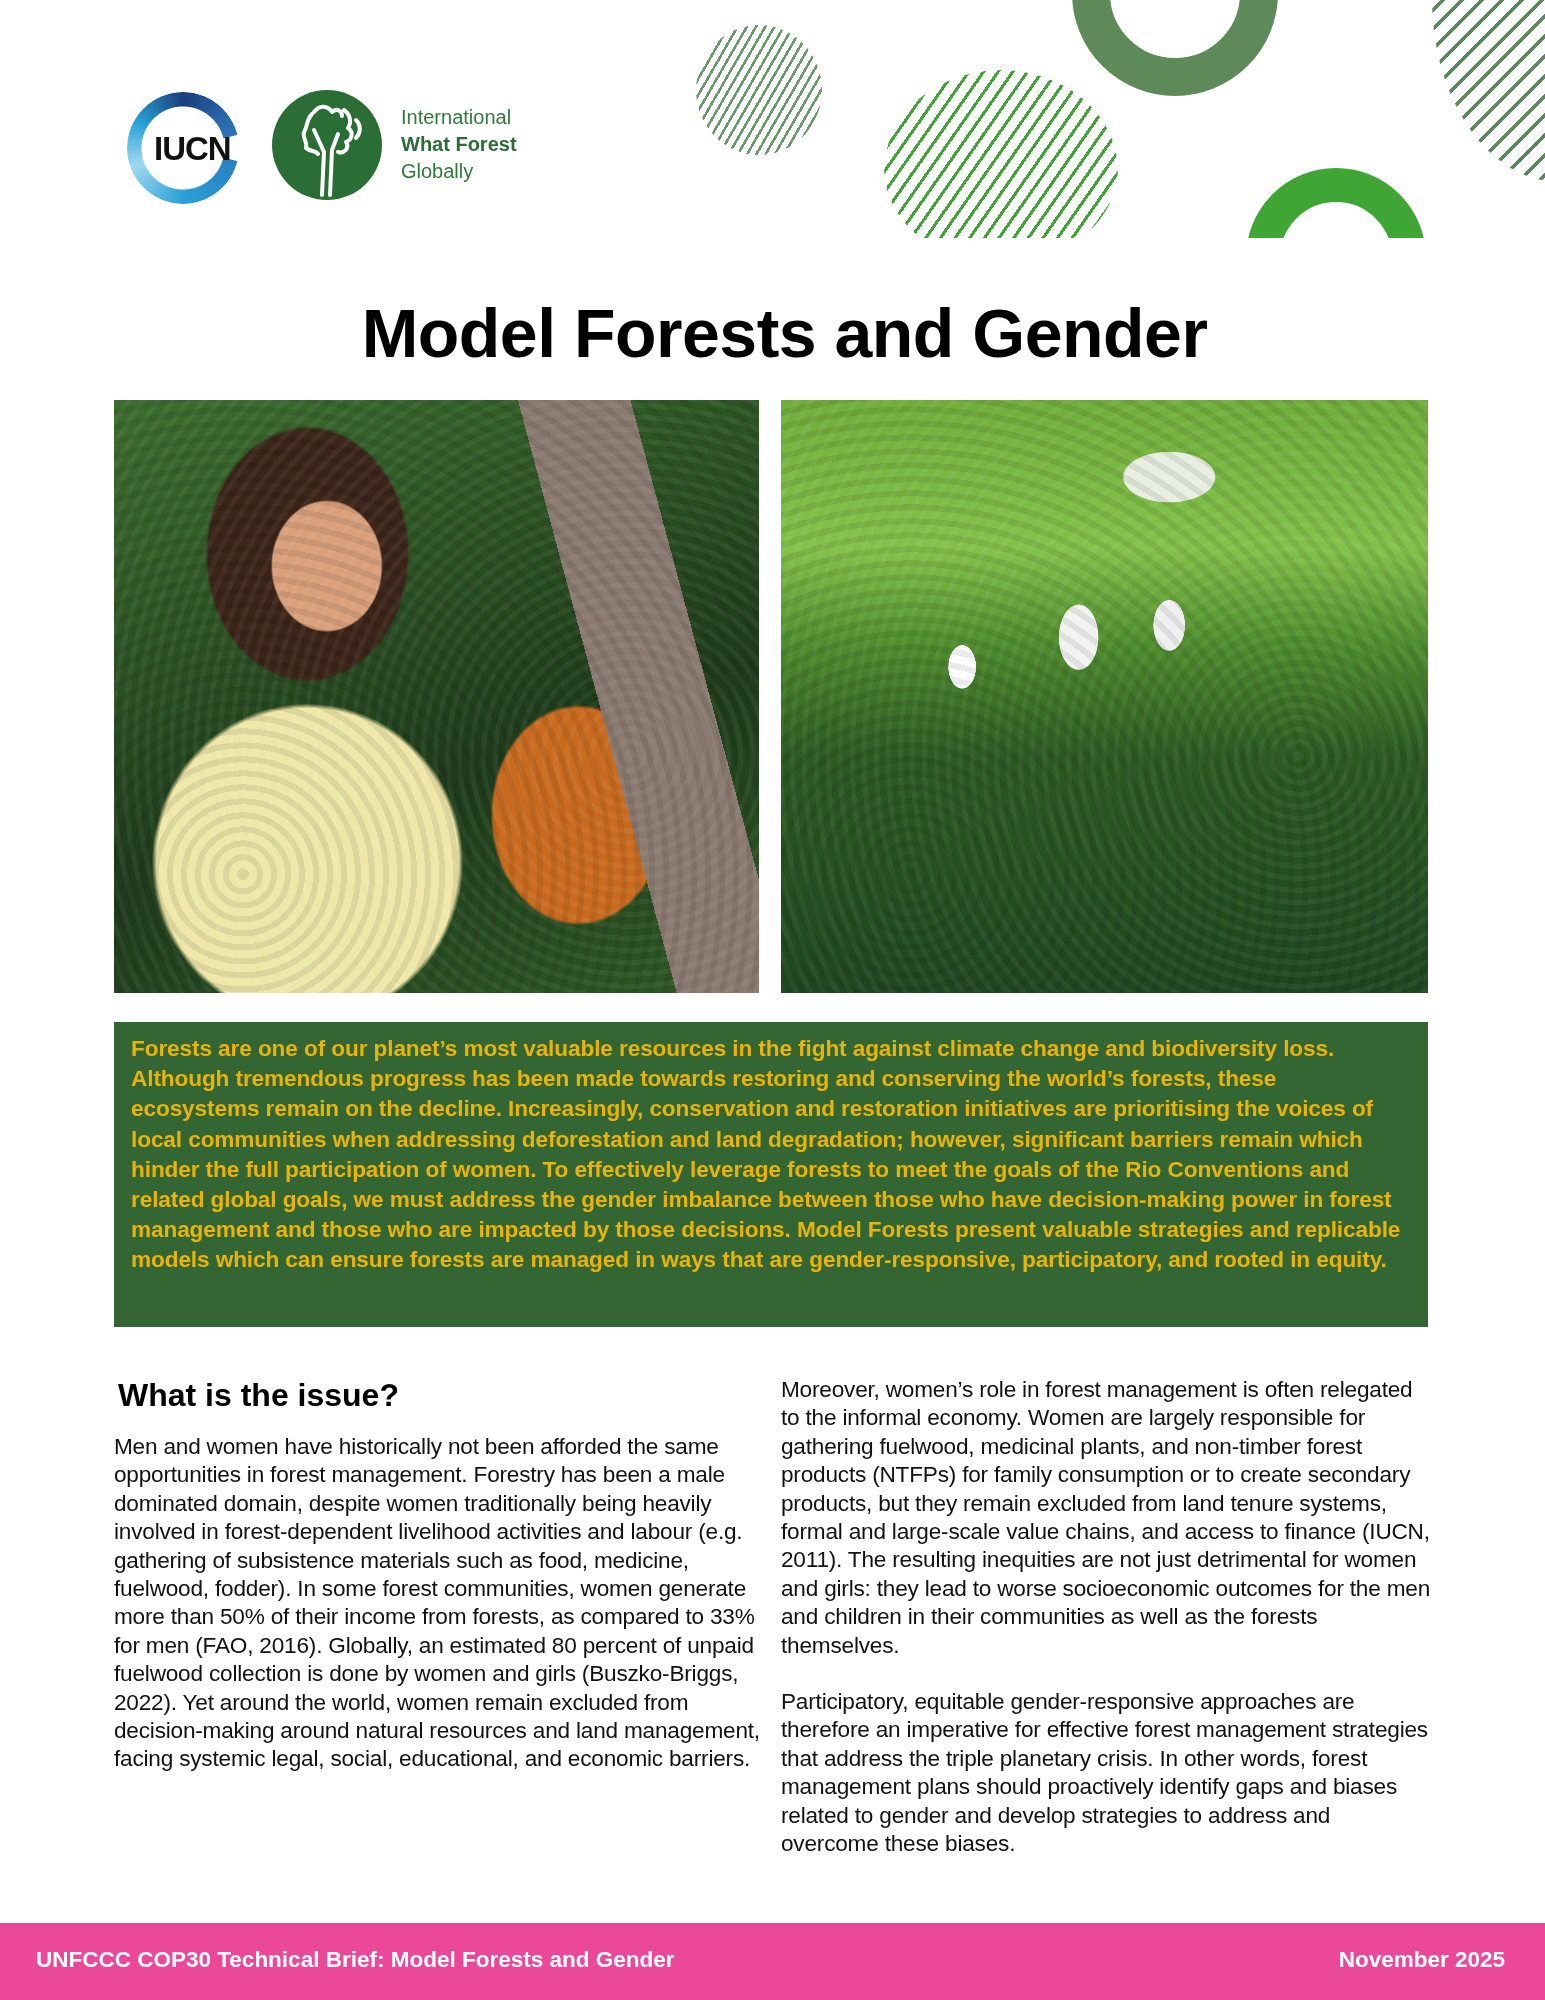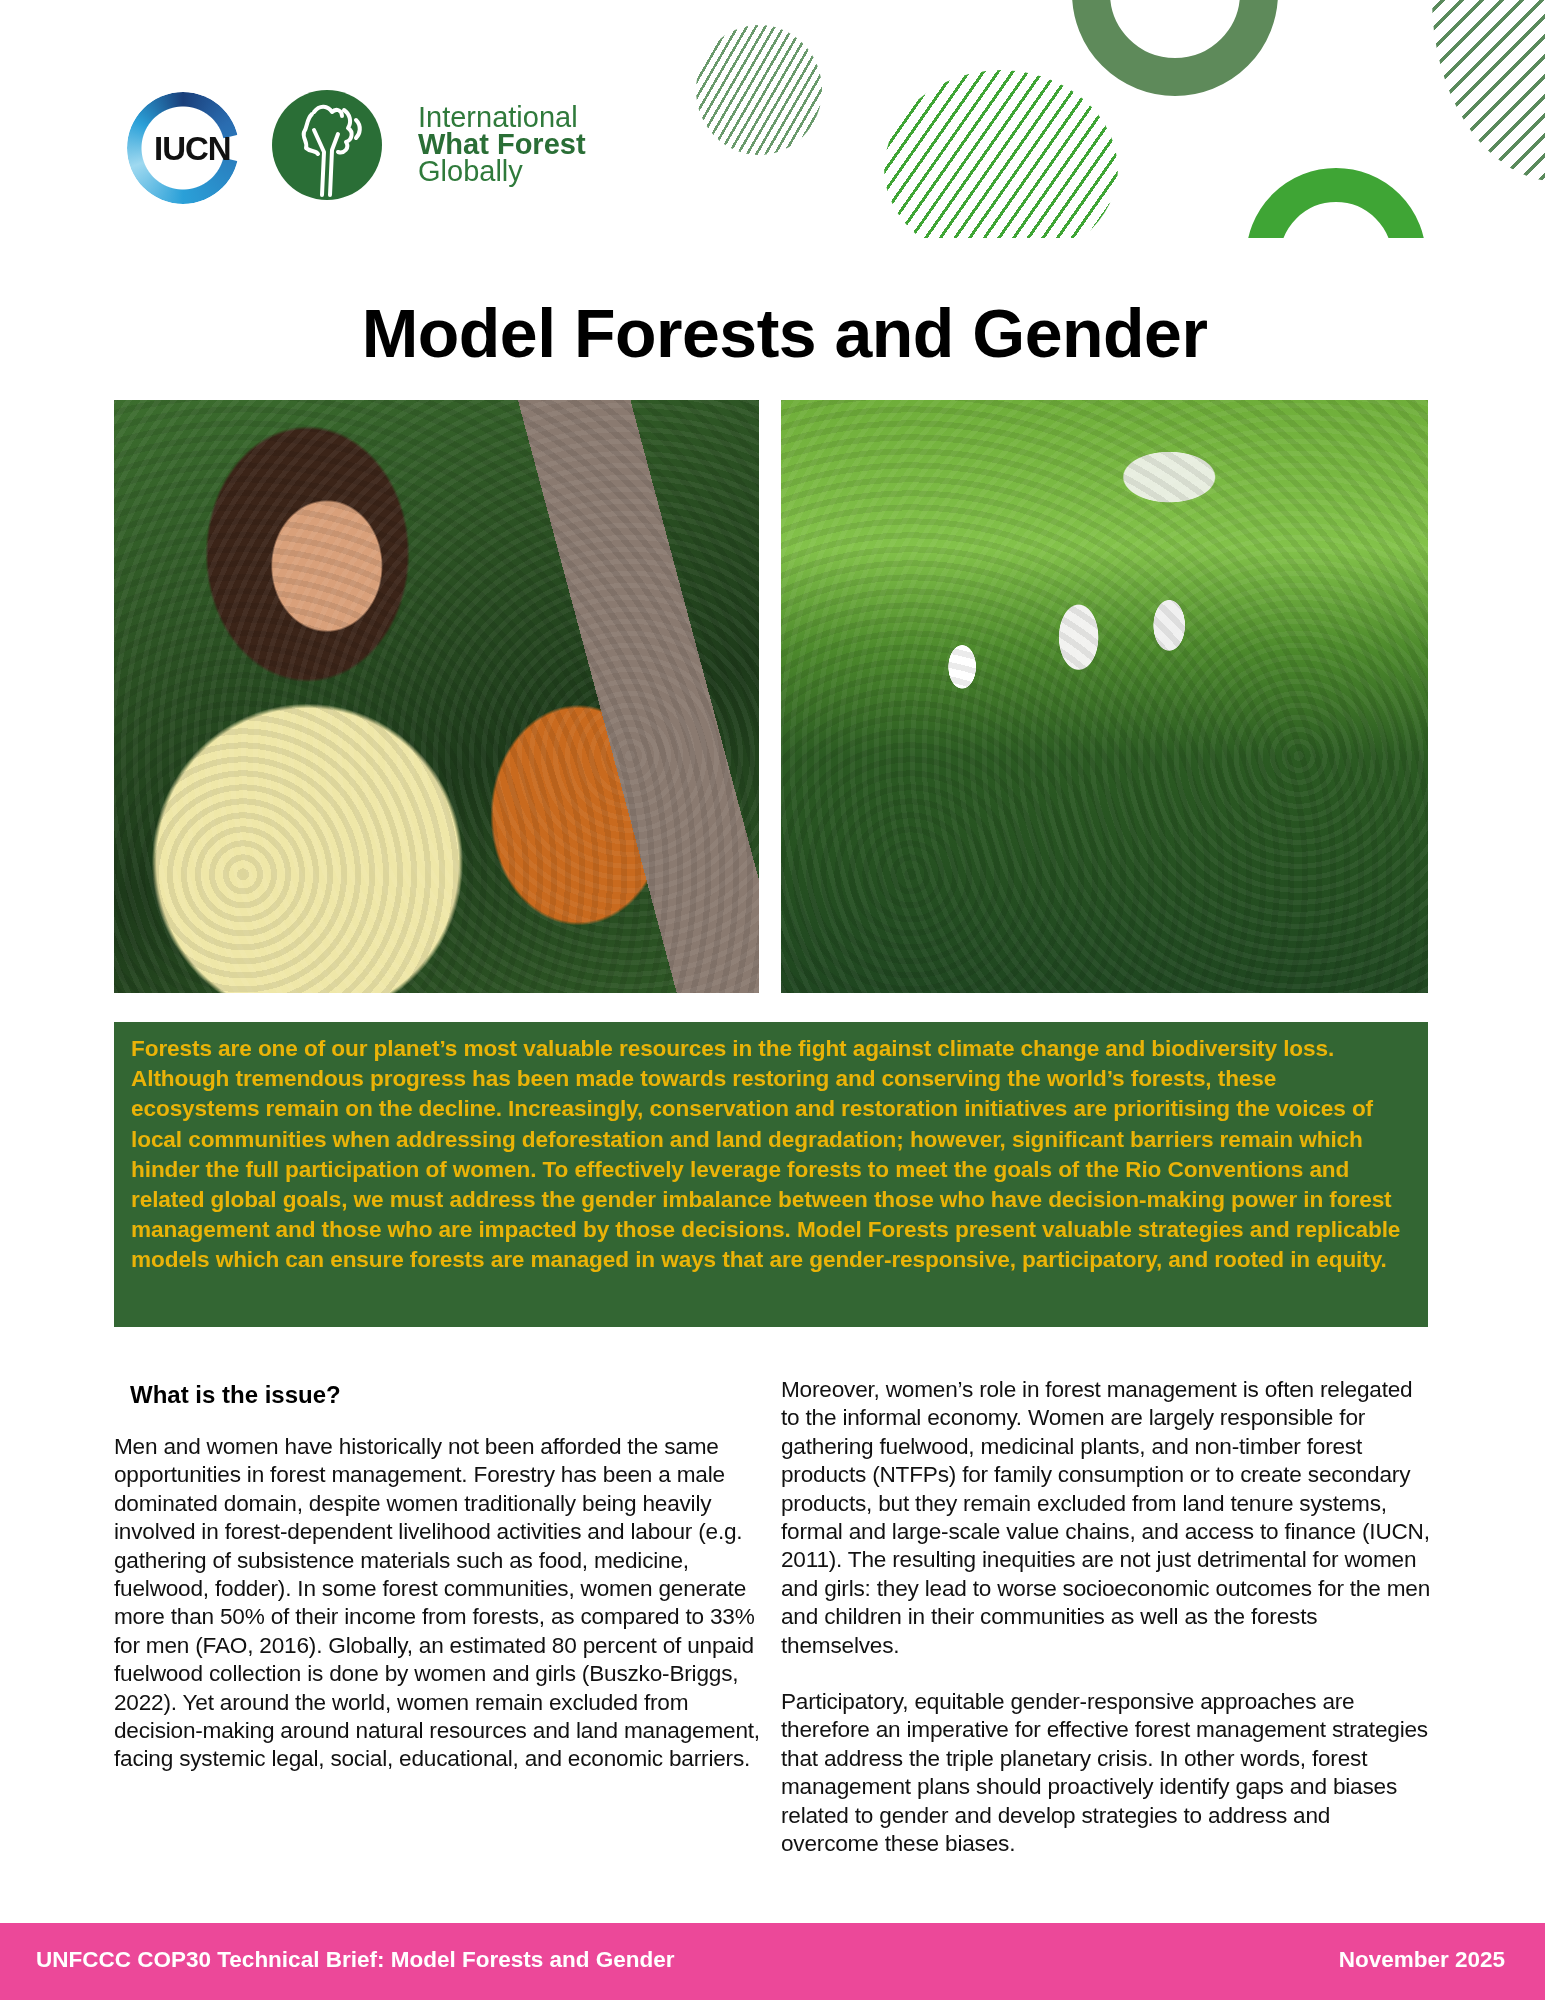--- a/index.html
+++ b/index.html
@@ -26,21 +26,21 @@
 
     
     .iucn-logo { left: 127px; top: 92px; width: 112px; height: 112px; }
     .iucn-ring { width: 112px; height: 112px; border-radius: 50%; box-sizing: border-box; border: 14px solid transparent;
       background: conic-gradient(from 0deg, #1a3f7a 0deg, #2a6cb0 60deg, #2aa0d8 180deg, #9fd9f0 250deg, #2aa0d8 300deg, #1a3f7a 360deg) border-box;
       -webkit-mask: radial-gradient(circle, transparent 41px, #000 42px); mask: radial-gradient(circle, transparent 41px, #000 42px);
       clip-path: polygon(0 0, 100% 0, 100% 38%, 50% 50%, 100% 62%, 100% 100%, 0 100%); }
     .iucn-text { position: absolute; left: 27px; top: 38px; font-weight: 700; font-size: 33px; letter-spacing: -1px; color: #111; }
     .tree-logo { left: 272px; top: 90px; width: 110px; height: 110px; border-radius: 50%; background: #2a6e36; }
     .tree-logo svg { position: absolute; left: 0; top: 0; }
-    .imfn-text { left: 418px; top: 104px; color: #2f7a3b; font-size: 29px; line-height: 27px; }
+    .imfn-text { left: 401px; top: 104px; color: #2f7a3b; font-size: 20px; line-height: 27px; }
     .imfn-text .bold { font-weight: 700; color: #2a6e36; }
 
     
     .title { left: 0; width: 1545px; top: 282px; text-align: center; font-weight: 700; font-size: 68px; letter-spacing: -0.5px; color: #000; }
 
     
     .photo { top: 400px; height: 593px; overflow: hidden; }
     .photo-left { left: 114px; width: 645px;
       background:
         radial-gradient(ellipse 14% 18% at 33% 28%, #d9a07a 0 60%, transparent 62%),
@@ -63,21 +63,21 @@
 
     
     .intro { left: 114px; top: 1022px; width: 1314px; height: 305px; background: #336633; box-sizing: border-box;
       padding: 12px 18px 0 17px; }
     .intro p { margin: 0; color: #eab308; font-weight: 700; font-size: 22.6px; line-height: 30.2px; letter-spacing: -0.1px; }
 
     
     .col { top: 1375px; width: 650px; }
     .col-left { left: 114px; }
     .col-right { left: 781px; top: 1376px; }
-    .h2 { font-weight: 700; font-size: 24px; margin: 0 0 18px 16px; color: #000; line-height: 40px; }
+    .h2 { font-weight: 700; font-size: 32px; margin: 0 0 18px 4px; color: #000; line-height: 40px; }
     .body { margin: 0; font-size: 22.6px; line-height: 28.4px; color: #111; letter-spacing: -0.2px; }
     .col-left .body { margin-top: 0; }
     .gap { height: 28px; }
 
     
     .footer { left: 0; top: 1923px; width: 1545px; height: 77px; background: #ec4899; }
     .footer .left { position: absolute; left: 36px; top: 24px; color: #fff; font-weight: 700; font-size: 22.5px; }
     .footer .right { position: absolute; right: 40px; top: 24px; color: #fff; font-weight: 700; font-size: 22.5px; }
   </style>
 </head>

